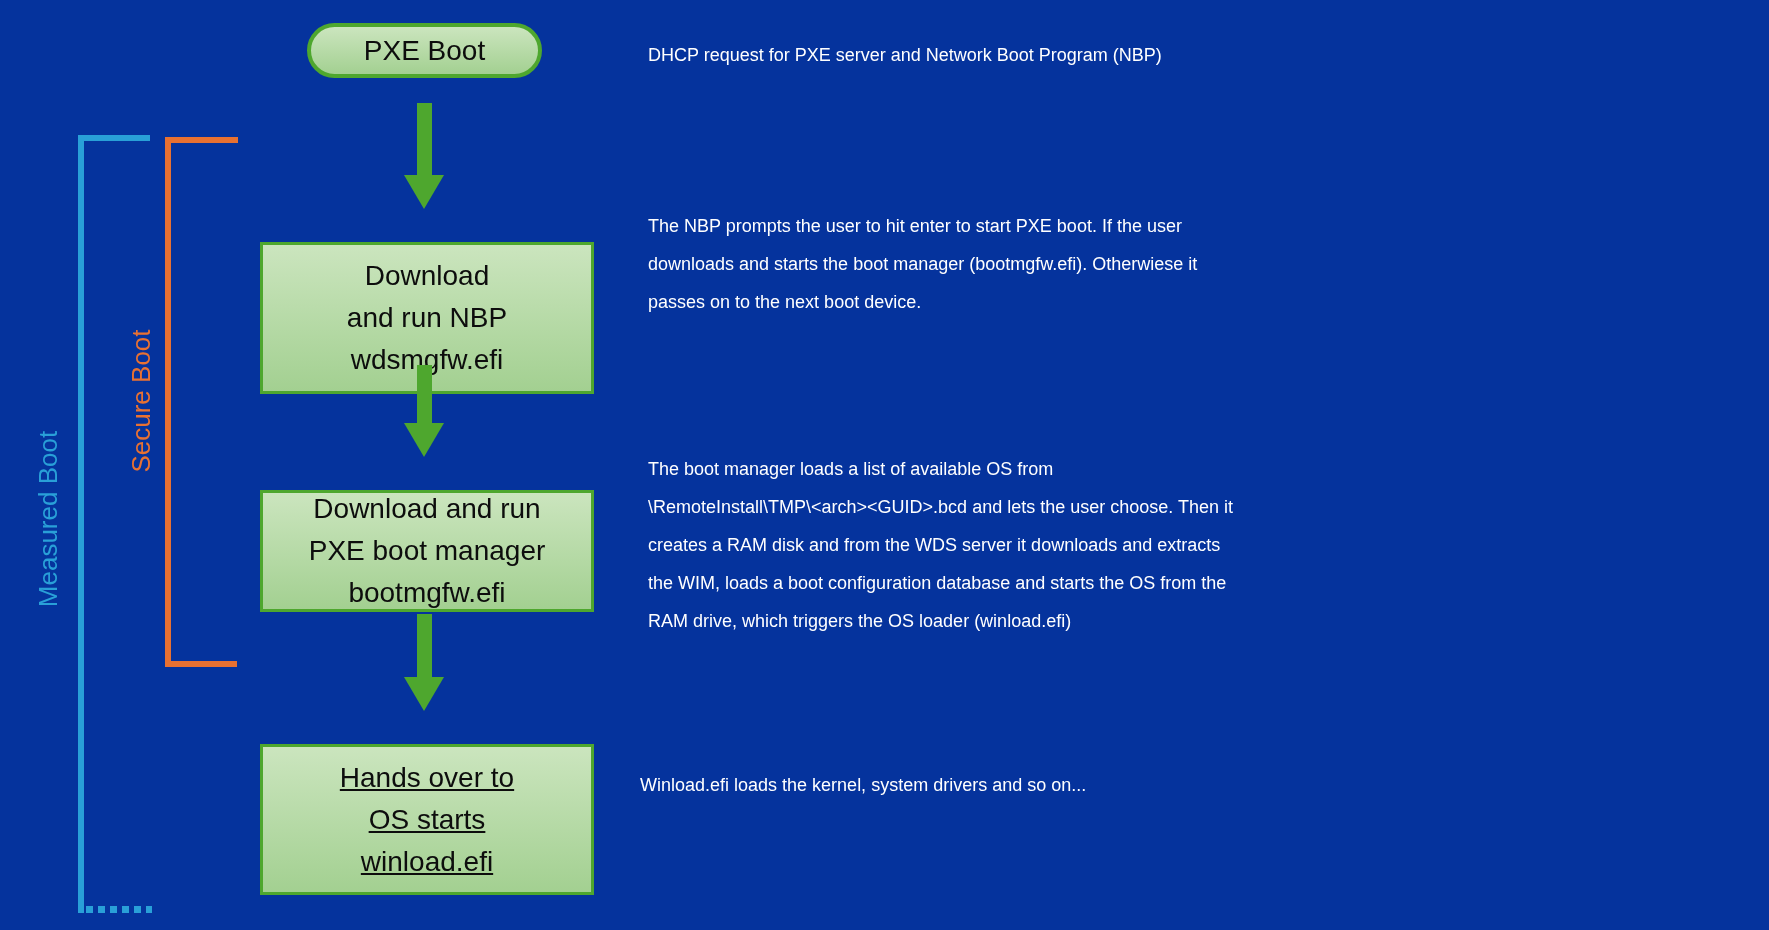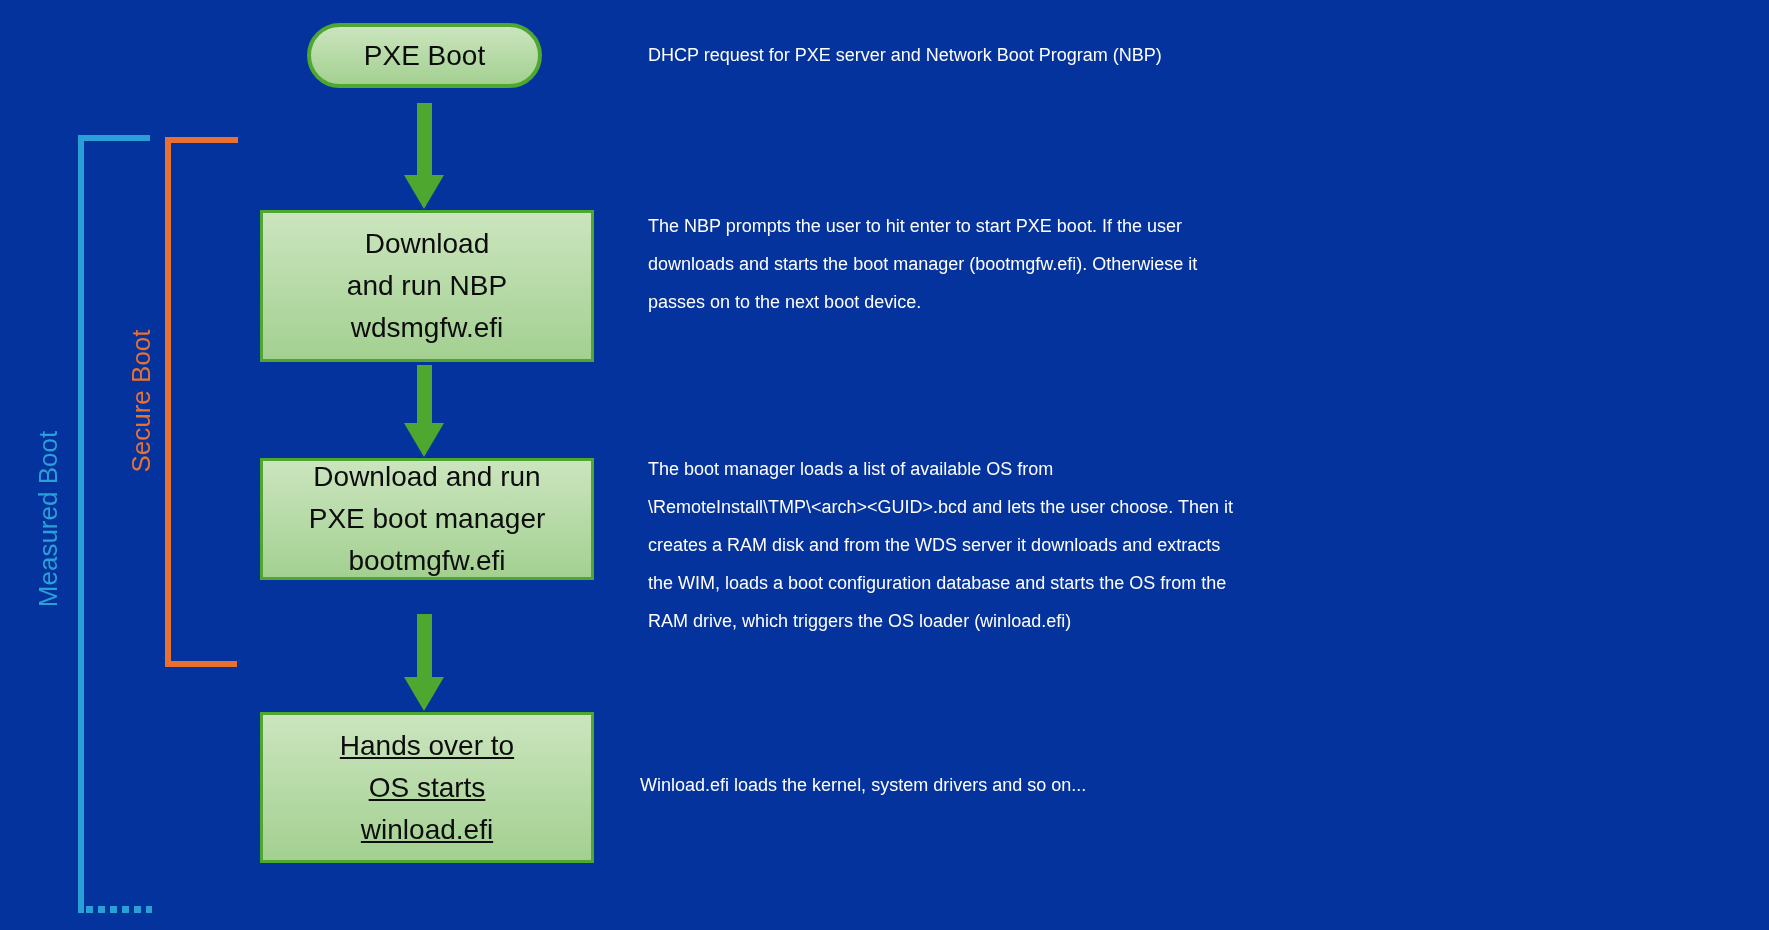--- a/index.html
+++ b/index.html
@@ -18,34 +18,35 @@
   body{
     font-family:"Liberation Sans", sans-serif;
     background:var(--background);
     position:relative;
     overflow:hidden;
   }
   .abs{position:absolute;}
 
   
   .pill{
-    left:307px;top:23px;width:235px;height:65px;
+    left:307px;top:23px;width:235px;height:55px;
     border:4px solid var(--box-border);
     border-radius:40px;
     background:linear-gradient(180deg,var(--box-fill-top) 0%,var(--box-fill-bottom) 100%);
     display:flex;align-items:center;justify-content:center;
     font-size:28px;color:var(--text-black);
   }
   .box{
     left:260px;width:334px;
     border:3px solid var(--box-border);
     background:linear-gradient(180deg,var(--box-fill-top) 0%,var(--box-fill-bottom) 100%);
     display:flex;flex-direction:column;align-items:center;justify-content:center;
     font-size:28px;line-height:42px;color:var(--text-black);
     text-align:left;
+    margin-top:32px;
   }
   #box-1{top:210px;height:152px;}
   #box-2{top:458px;height:122px;}
   #box-3{top:712px;height:151px;text-decoration:underline;}
 
   
   .arrow-shaft{
     left:417px;width:15px;background:var(--arrow-green);
   }
   .arrow-head{

